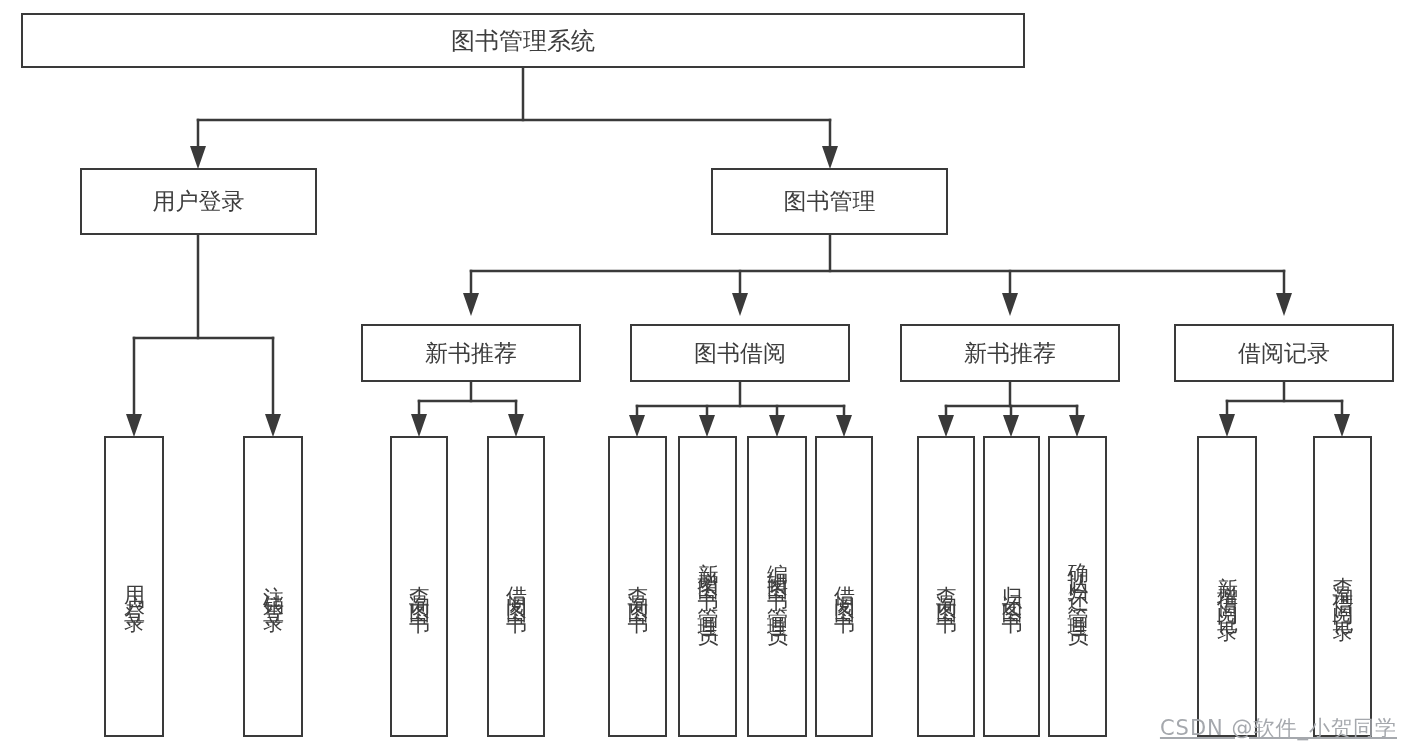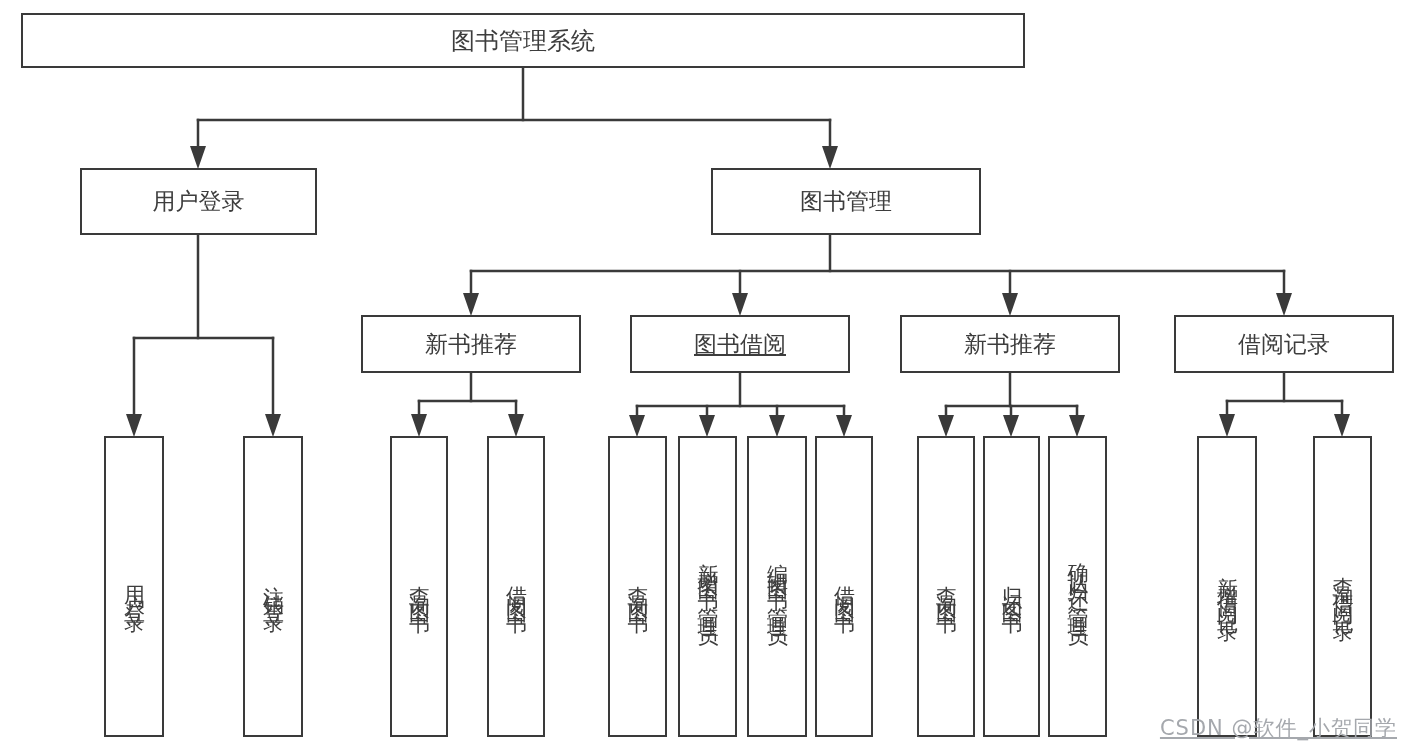--- a/index.html
+++ b/index.html
@@ -27,25 +27,25 @@
     display:flex;align-items:center;justify-content:center;
     color:var(--text);
     font-size:23px;
     text-align:center;
     white-space:nowrap;
   }
   
   .n-root{left:21px;top:13px;width:1004px;height:55px;font-size:24px;}
   
   .n-login{left:80px;top:168px;width:237px;height:67px;}
-  .n-mgmt{left:711px;top:168px;width:270px;height:67px;}
+  .n-mgmt{left:711px;top:168px;width:237px;height:67px;}
   
-  .l3{top:315px;width:220px;height:58px;}
+  .l3{top:324px;width:220px;height:58px;}
   .n-l3-1{left:361px;}
-  .n-l3-2{left:630px;text-decoration:underline;}
+  .n-l3-2{left:630px;}
   .n-l3-3{left:900px;}
   .n-l3-4{left:1174px;}
   
   .leaf{
     top:436px;height:301px;
     writing-mode:vertical-rl;
     text-orientation:mixed;
     font-size:21px;
     letter-spacing:9px;
     line-height:1;

